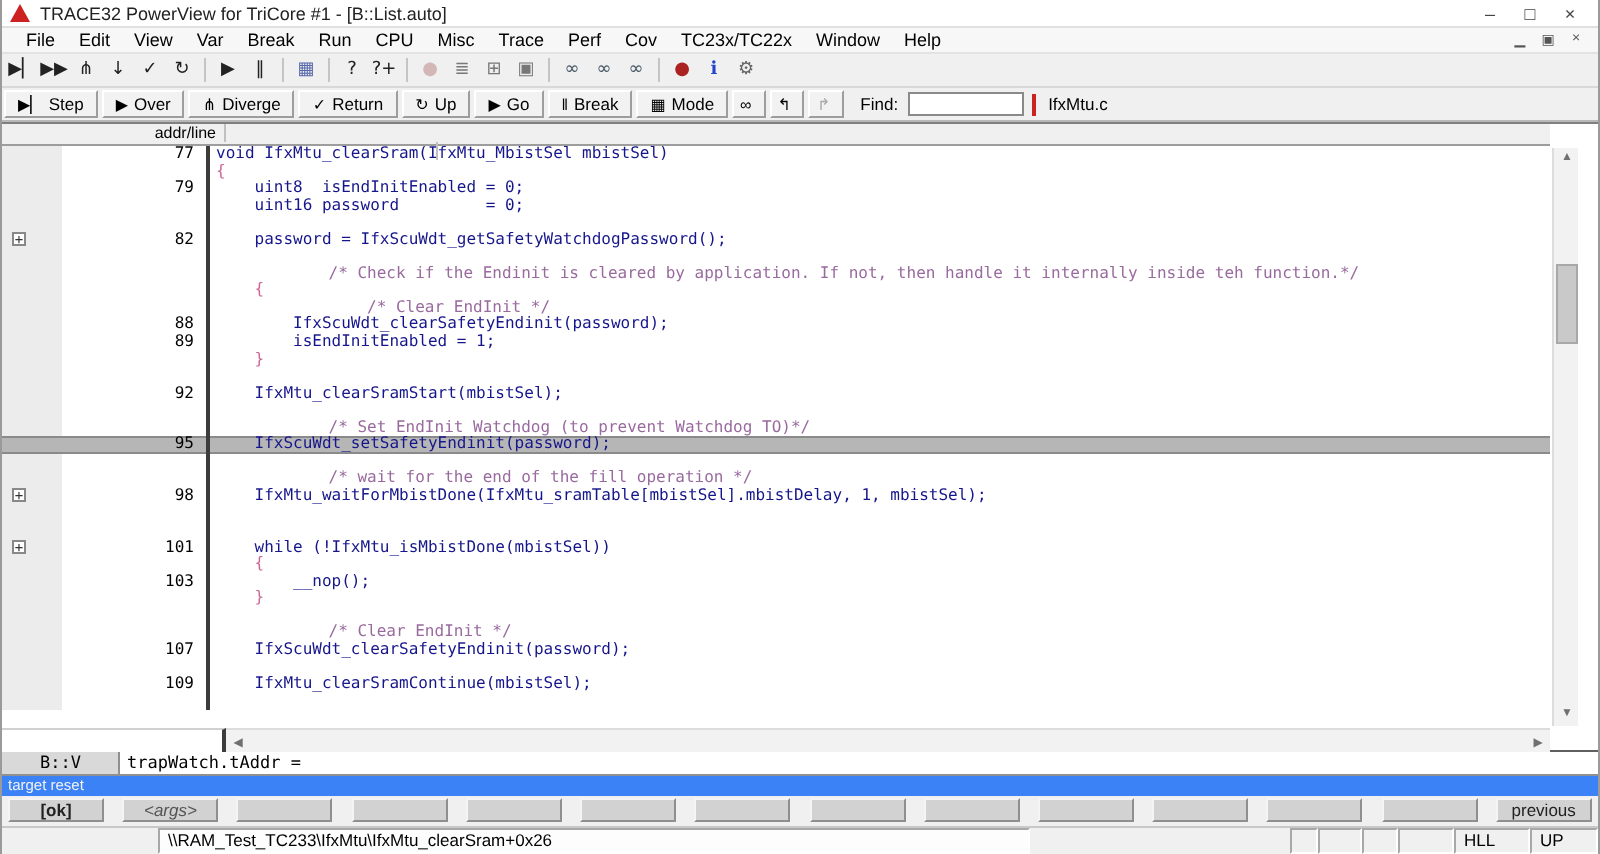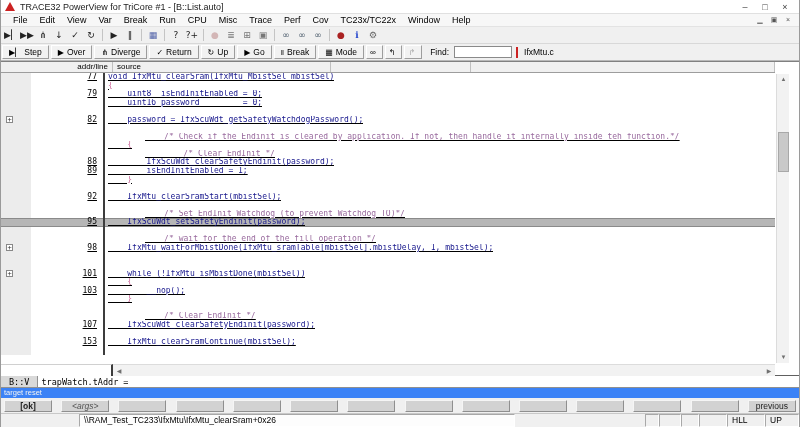--- a/index.html
+++ b/index.html
@@ -32,26 +32,26 @@
   .tb2 .g { font-size:8px; }
   .tb2.iconbtn { padding:0 3px; }
   .tb2.disabled { color:#aaa; }
   #find-label { margin-left:6px; font-size:8.5px; }
   #find-input { width:58px; height:12px; border:1px solid #8a8a8a; background:#fff; font-size:8px; margin-left:3px; }
   .redbar { width:2px; height:11px; background:#cc2222; margin:0 4px 0 2px; }
   #file-label { font-size:8.5px; }
 
   
   #listwin { position:relative; height:314px; background:#ffffff; border-top:1px solid #808080; }
-  #list-header { height:11px; display:flex; background:#f0f0f0; border-bottom:1px solid #9d9d9d; font-size:8px; margin-right:24px; }
+  #list-header { height:11px; display:flex; background:#f0f0f0; border-bottom:1px solid #9d9d9d; font-size:8px; margin-right:24px;flex-direction:column; }
   #list-header .hcell { border-right:1px solid #c0c0c0; padding:0 4px; white-space:nowrap; }
   .hc1 { width:112px; text-align:right; }
   .hc2 { width:218px; } .hc3 { width:140px; } .hc4 { flex:1; }
 
-  #code-rows { height:291px; overflow:hidden; margin-right:24px; font-family:"DejaVu Sans Mono",monospace; font-size:8px;text-decoration:underline; }
+  #code-rows { height:291px; overflow:hidden; margin-right:24px; font-family:"DejaVu Sans Mono",monospace; font-size:8px; }
   .crow { display:flex; height:8.55px; line-height:8.6px; }
   .bpcol { flex:0 0 30px; background:#ececec; position:relative; }
   .expbox { visibility:hidden; position:absolute; left:5px; top:0px; width:7px; height:7px; line-height:6px; font-size:7px; text-align:center; border:1px solid #888; background:#fff; color:#333; }
   .crow.exp .expbox { visibility:visible; }
   .lnum { flex:0 0 74px; text-align:right; padding-right:6px; border-right:2px solid #3c3c3c; color:#000; }
   .ltext { white-space:pre; padding-left:3px; color:#16168c; overflow:hidden; }
   .crow.comment .ltext { color:#996a9e;padding-left:40px; }
   .crow.brace .ltext { color:#cc6699; }
   .crow.hl { background:#b6b6b6; box-shadow: inset 0 1px 0 #8a8a8a, inset 0 -1px 0 #8a8a8a; }
   .crow.hl .bpcol { background:transparent; }
@@ -61,28 +61,28 @@
   #vs-up { top:0; } #vs-down { bottom:0; }
   #vs-thumb { position:absolute; left:1px; top:20%; width:11px; height:14%; background:#c9c9c9; border:1px solid #a8a8a8; }
 
   #hscroll { height:12px; display:flex; margin-right:24px; }
   #hs-spacer { flex:0 0 112px; background:#fff; border-right:2px solid #3c3c3c; border-top:1px solid #d0d0d0; }
   #hs-track { flex:1; background:#f2f2f2; border-top:1px solid #dcdcdc; display:flex; justify-content:space-between; align-items:center; }
   .harrow { width:12px; text-align:center; font-size:6px; color:#707070; }
 
   
   #cmdline { height:13px; display:flex; border-top:1px solid #606060; border-bottom:1px solid #909090; background:#fff; font-family:"DejaVu Sans Mono",monospace; }
-  #cmd-prompt { flex:0 0 26px; background:#d9d9d9; border-right:1px solid #909090; font-size:8.5px; padding:1px 8px; }
+  #cmd-prompt { flex:0 0 26px; background:#d9d9d9; border-right:1px solid #909090; font-size:8.5px; padding:1px 19px; }
   #cmd-input { flex:1; border:none; outline:none; font-family:"DejaVu Sans Mono",monospace; font-size:8.5px; padding:1px 3px; background:#fff; }
 
   
   #msgline { height:10px; background:#3b82f6; color:#f2f2f2; font-size:7.5px; padding:0 3px; line-height:10px; }
 
   
-  #softkeys { height:15px; display:flex; align-items:center; justify-content:space-between; padding:1px 3px; background:#f0f0f0; }
+  #softkeys { height:15px; display:flex; justify-content:space-between; padding:1px 3px; background:#f0f0f0; }
   .softkey { flex:0 0 48px; height:12px; font-size:8.5px; line-height:10px; text-align:center; background:#d2d2d2;
              border:1px solid; border-color:#f5f5f5 #8f8f8f #8f8f8f #f5f5f5; color:#222; overflow:hidden; }
   .softkey.ok { font-weight:bold; }
   .softkey.args { font-style:italic; color:#555; }
 
   
   #statusbar { height:14px; display:flex; background:#f0f0f0; border-top:1px solid #c8c8c8; font-size:8.5px; }
   .scell { border:1px solid; border-color:#a8a8a8 #ffffff #ffffff #a8a8a8; padding:0 4px; line-height:11px; white-space:nowrap; overflow:hidden; }
   #st-addr { flex:0 0 78px;margin-top:28px; }
   #st-sym  { flex:1; background:#fdfdfd; }
@@ -374,21 +374,21 @@
         <span class="lnum">107</span>
         <span class="ltext">    IfxScuWdt_clearSafetyEndinit(password);</span>
       </div>
       <div class="crow blank">
         <span class="bpcol"></span>
         <span class="lnum"></span>
         <span class="ltext"></span>
       </div>
       <div class="crow code">
         <span class="bpcol"></span>
-        <span class="lnum">153</span>
+        <span class="lnum">109</span>
         <span class="ltext">    IfxMtu_clearSramContinue(mbistSel);</span>
       </div>
       <div class="crow blank">
         <span class="bpcol"></span>
         <span class="lnum"></span>
         <span class="ltext"></span>
       </div>
   </div>
 
   <div id="hscroll">

